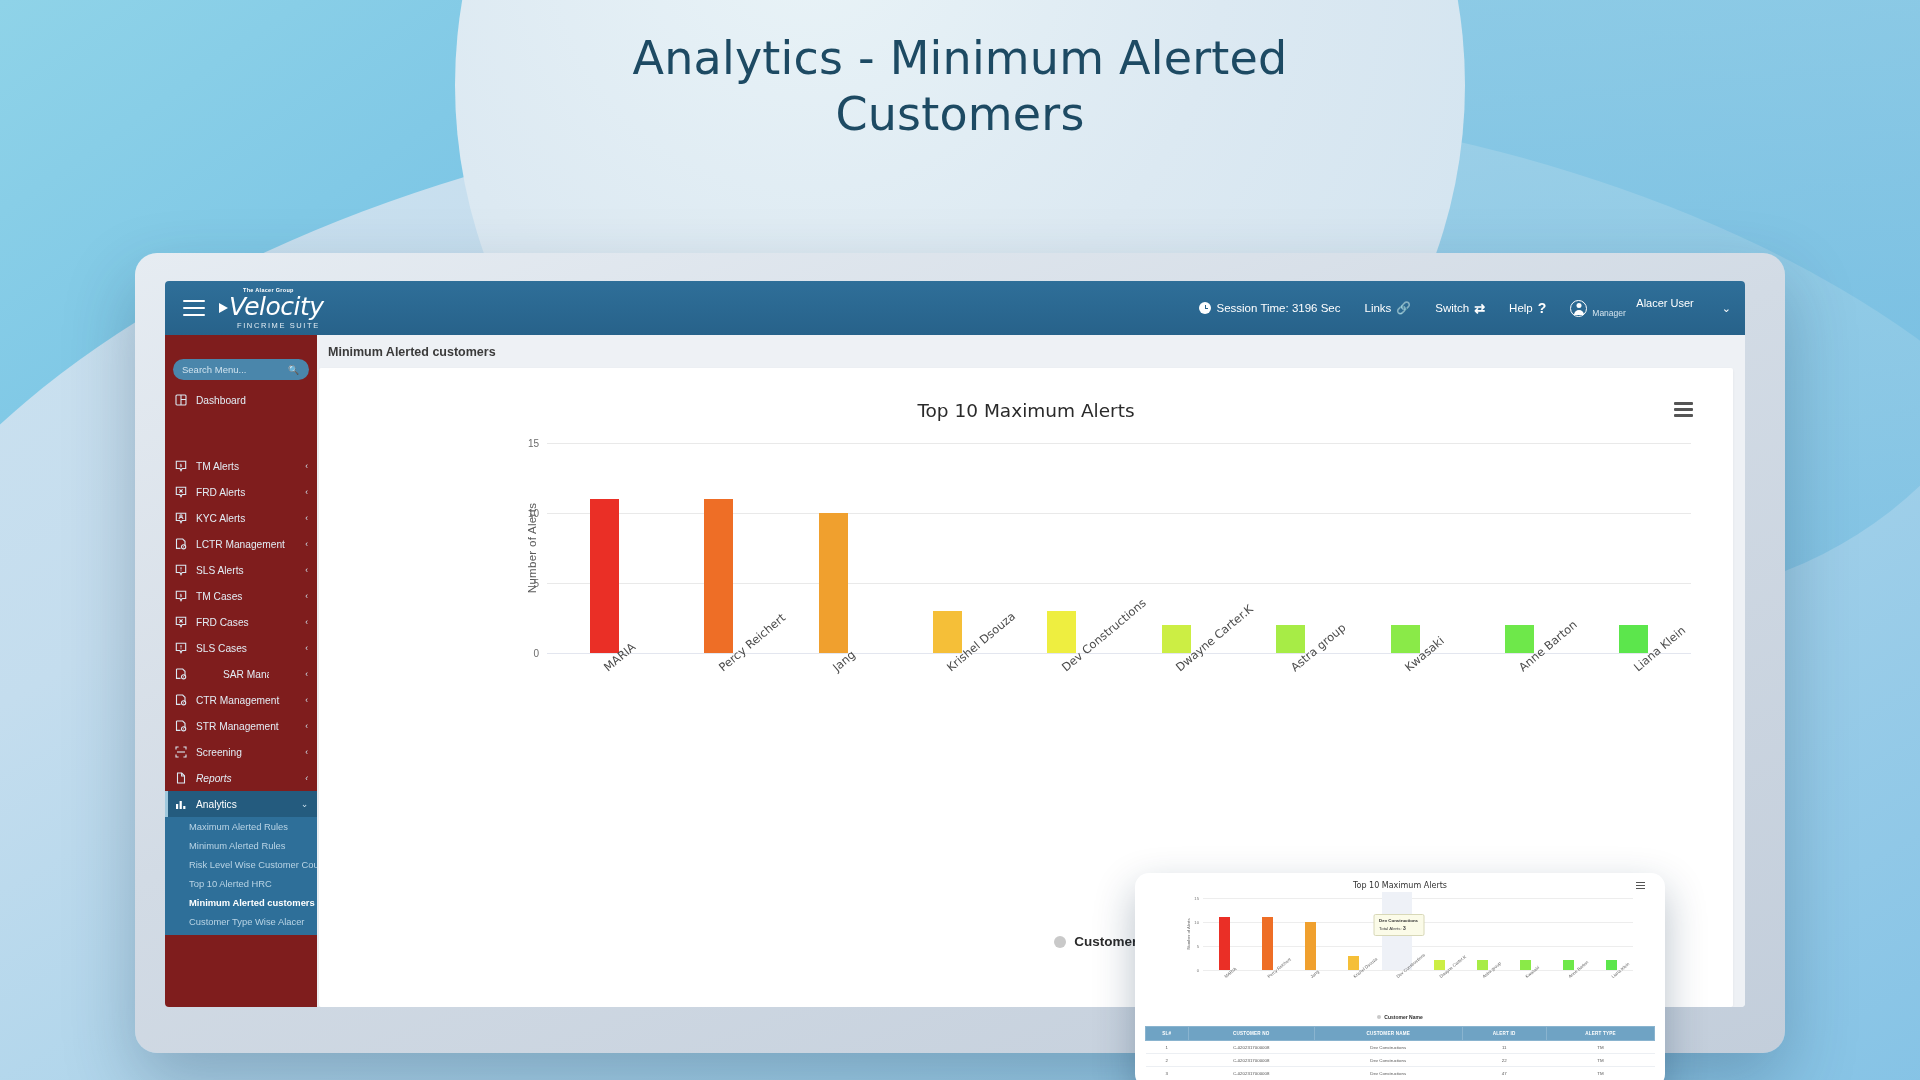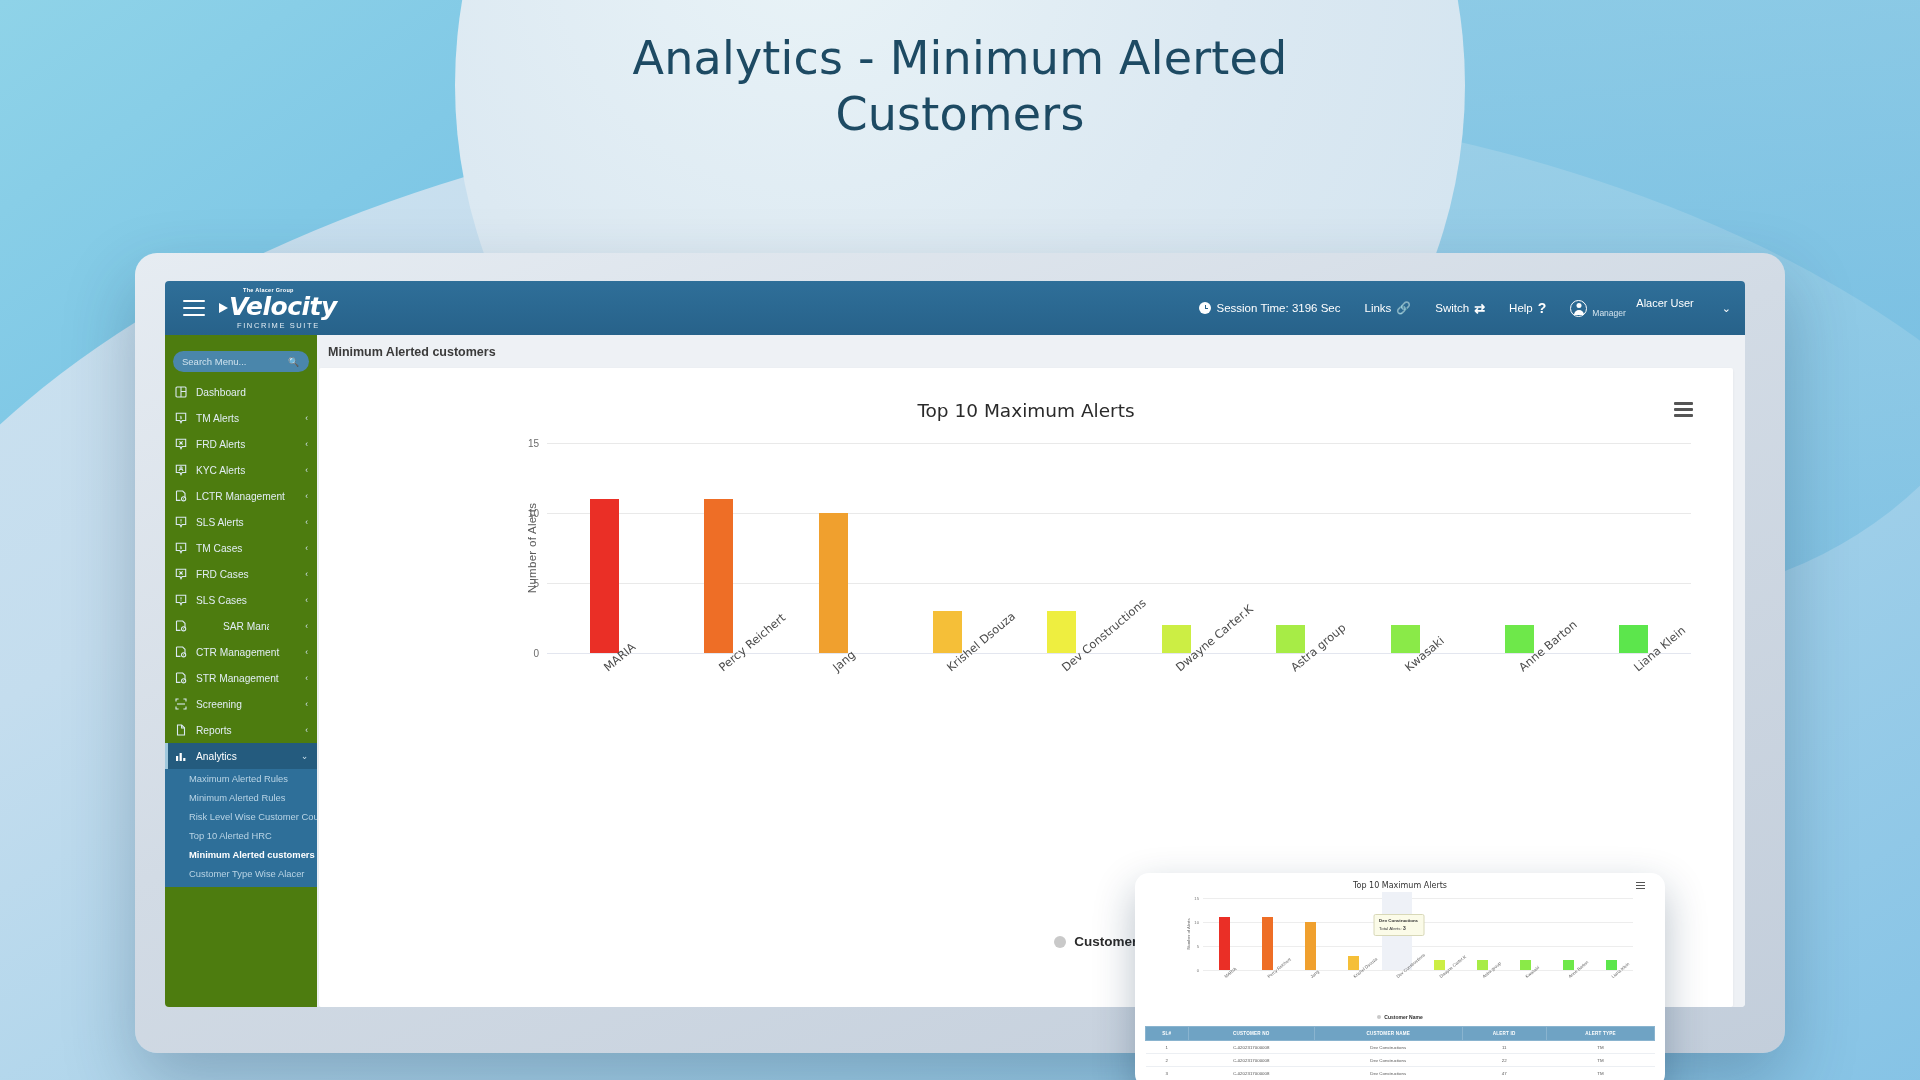--- a/index.html
+++ b/index.html
@@ -102,21 +102,21 @@
     font-family: "DejaVu Sans", sans-serif;
   }
   .brand-arrow {
     width: 0; height: 0;
     border-top: 5px solid transparent;
     border-bottom: 5px solid transparent;
     border-left: 9px solid #fff;
     margin-right: 1px; position: relative; top: -2px;
   }
   .brand-name {
-    font-size: 25px; font-style: italic; font-weight: 700;
+    font-size: 25px; font-style: italic; font-weight: 400;
     color: #fff; line-height: 1; letter-spacing: -.5px;
   }
   .brand-sub {
     font-size: 7.5px; letter-spacing: 1.6px; color: #e2edf4;
     margin-left: 18px; margin-top: 2px;
   }
 
   .topbar-right {
     margin-left: auto; display: flex; align-items: center;
     gap: 24px; padding-right: 14px; font-size: 11.5px;
@@ -154,22 +154,22 @@
   .user-block { display: flex; flex-direction: column; line-height: 1.15; }
   .user-name { font-size: 11px; margin-left: 44px; }
   .user-role { font-size: 8.5px; color: #d5e5ef; }
   .caret-down { font-size: 11px; margin-left: 4px; cursor: pointer; }
 
   
   .body-row { flex: 1; display: flex; min-height: 0; }
 
   .sidebar {
     width: 152px; flex: 0 0 152px;
-    background: #4d7c0f;
-    padding-top: 16px;
+    background: #7f1d1d;
+    padding-top: 24px;
     overflow: hidden;
     position: relative;
   }
   .search-wrap { padding: 0 8px 7px 8px; }
   .search-box {
     height: 21px; border-radius: 11px;
     background: #4a86ab;
     display: flex; align-items: center;
     padding: 0 9px;
     position: relative;
@@ -451,21 +451,21 @@
               <span class="mi-ico">
                 <svg width="12" height="12" viewBox="0 0 12 12">
                   <rect x="1" y="1" width="10" height="10" rx="1" stroke="#dbe9f3" stroke-width="1.1" fill="none"></rect>
                   <line x1="6" y1="1" x2="6" y2="11" stroke="#dbe9f3" stroke-width="1.1" fill="none"></line>
                   <line x1="6" y1="5.5" x2="11" y2="5.5" stroke="#dbe9f3" stroke-width="1.1" fill="none"></line>
                 </svg>
               </span>
               <span class="mi-label">Dashboard</span>
               <span class="mi-chev"></span>
             </div>
-            <div class="menu-item" style="position: relative;">
+            <div class="menu-item" style="position: relative; margin-top: 40px;">
               <span class="mi-ico">
                 <svg width="12" height="12" viewBox="0 0 12 12">
                   <path d="M1.3 1.2h9.4v7.3H7.1L6 10.7 4.9 8.5H1.3z" stroke="#dbe9f3" stroke-width="1.1" fill="none"></path>
                   <text x="6" y="6.6" font-size="4.6" text-anchor="middle" fill="#dbe9f3" font-family="DejaVu Sans">$</text>
                 </svg>
               </span>
               <span class="mi-label">TM Alerts</span>
               <span class="mi-chev">‹</span>
             </div>
             <div class="menu-item" style="position: relative;">
@@ -582,21 +582,21 @@
             <div class="menu-item" style="position: relative;">
               <span class="mi-ico">
                 <svg width="12" height="12" viewBox="0 0 12 12">
                   <path d="M1 3.6V1h2.6M11 3.6V1H8.4M1 8.4V11h2.6M11 8.4V11H8.4" stroke="#dbe9f3" stroke-width="1.1" fill="none"></path>
                   <line x1="2" y1="6" x2="10" y2="6" stroke="#dbe9f3" stroke-width="1.1" fill="none"></line>
                 </svg>
               </span>
               <span class="mi-label">Screening</span>
               <span class="mi-chev">‹</span>
             </div>
-            <div class="menu-item" style="position: relative;">
+            <div class="menu-item" style="position: relative; font-style: italic;">
               <span class="mi-ico">
                 <svg width="12" height="12" viewBox="0 0 12 12">
                   <path d="M2.5 1h4.2L9.5 3.8V11h-7z" stroke="#dbe9f3" stroke-width="1.1" fill="none"></path>
                   <path d="M6.6 1v3h2.9" stroke="#dbe9f3" stroke-width="1.1" fill="none"></path>
                 </svg>
               </span>
               <span class="mi-label">Reports</span>
               <span class="mi-chev">‹</span>
             </div>
             <div class="menu-item active" style="position: relative;">

